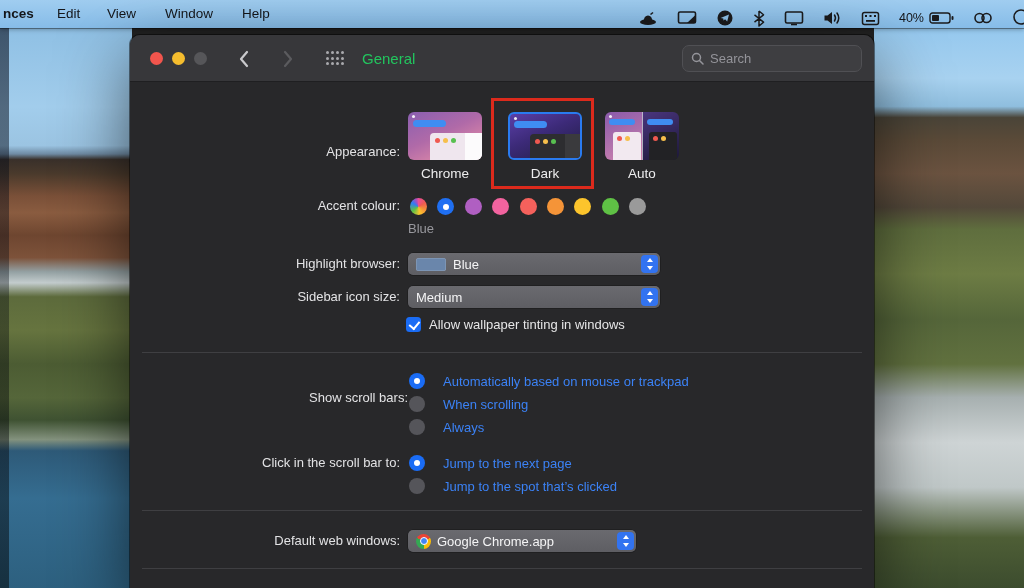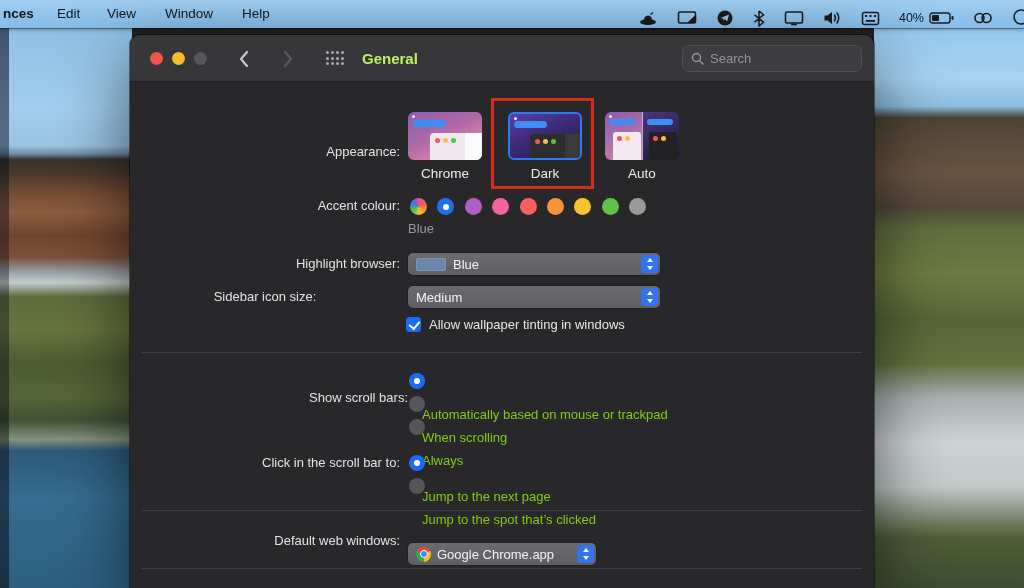--- a/index.html
+++ b/index.html
@@ -49,21 +49,21 @@
   .tl { position:absolute; top:17px; width:13px; height:13px; border-radius:50%; }
   .tl-red { left:20px; background:#f2554d; }
   .tl-yellow { left:42px; background:#f5bd2e; }
   .tl-gray { left:64px; background:#565659; }
   .navbtn { position:absolute; top:13px; width:22px; height:22px; }
   .nav-back { left:104px; } .nav-fwd { left:146px; }
   .grid-icon { position:absolute; left:196px; top:16px; width:18px; height:15px;
     display:grid; grid-template-columns:repeat(4,1fr); grid-template-rows:repeat(3,1fr); gap:2px; }
   .grid-icon span { width:3px; height:3px; border-radius:50%; background:#a9a9ad; }
   .win-title { position:absolute; left:232px; top:0; height:47px; line-height:47px;
-    font-size:15px; font-weight:700; color:#bef264; }
+    font-size:15px; font-weight:400; color:#22c55e; }
   .searchbox { position:absolute; left:552px; top:10px; width:180px; height:27px;
     background:#3e3e41; border:1px solid #505054; border-radius:7px;
     display:flex; align-items:center; gap:6px; padding:0 8px; }
   .searchbox input { background:transparent; border:none; outline:none; color:#d6d6d8;
     font-size:13px; width:130px; font-family:"Liberation Sans",sans-serif; }
   .searchbox input::placeholder { color:#94949a; }
 
   
   .rowlabel { position:absolute; left:0; width:270px; text-align:right; height:20px;
     line-height:20px; color:#e3e3e5; }
@@ -109,39 +109,39 @@
   .popup .chev { position:absolute; right:2px; top:2px; width:17px; height:18px;
     background:#3273f0; border-radius:4px; }
   .chev::before, .chev::after { content:""; position:absolute; left:50%; transform:translateX(-50%);
     border-left:3.5px solid transparent; border-right:3.5px solid transparent; }
   .chev::before { top:3px; border-bottom:4.5px solid #fff; }
   .chev::after { bottom:3px; border-top:4.5px solid #fff; }
   .hl-swatch { width:30px; height:13px; border-radius:2.5px; background:#6a86ab; margin-right:7px;
     box-shadow:inset 0 0 0 .5px rgba(255,255,255,.25); }
   .pop-highlight { left:278px; top:218px; width:252px; }
   .pop-sidebar   { left:278px; top:251px; width:252px; }
-  .pop-browser   { left:278px; top:495px; width:188px;margin-top:13px; }
+  .pop-browser   { left:278px; top:495px; width:228px; }
 
   
   .chrome { position:relative; width:15px; height:15px; border-radius:50%; margin-right:6px; flex:none;
     background:conic-gradient(from -60deg, #ea4335 0deg 120deg, #fbbc05 120deg 240deg, #34a853 240deg 360deg); }
   .chrome::after { content:""; position:absolute; left:3.5px; top:3.5px; width:8px; height:8px;
     border-radius:50%; background:#4285f4; border:1.5px solid #fff; box-sizing:border-box; }
 
   
   .checkbox { position:absolute; left:276px; top:282px; width:15px; height:15px;
     border-radius:3.5px; background:#1a6cf5; }
   .checkbox::after { content:""; position:absolute; left:4.5px; top:2px; width:4.5px; height:8px;
     border:solid #fff; border-width:0 2px 2px 0; transform:rotate(40deg); }
   .cb-label { position:absolute; left:299px; top:282px; height:16px; line-height:16px; }
   .radio { position:absolute; left:279px; width:16px; height:16px; border-radius:50%; background:#55555a; }
   .radio.on { background:#1a6cf5; }
   .radio.on::after { content:""; position:absolute; left:5px; top:5px; width:6px; height:6px;
     border-radius:50%; background:#fff; }
-  .rlabel { position:absolute; left:292px; height:17px; line-height:17px; color:#84cc16;margin-top:33px; }
+  .rlabel { position:absolute; left:313px; height:17px; line-height:17px; color:#3b82f6; }
 </style>
 </head>
 <body>
 
 <div class="screen">
 
   <div class="wall wall-left"></div>
   <div class="wall wall-right"></div>
   <div class="edge-shade"></div>
 
@@ -313,21 +313,21 @@
     <span class="dot" style="left: 499px; background: rgb(154, 154, 154);"></span>
     <div class="accent-caption">Blue</div>
 
     <div class="rowlabel" style="top:219px;">Highlight browser:</div>
     <div class="popup pop-highlight">
       <span class="hl-swatch" style="background: rgb(106, 134, 171);"></span>
       <span>Blue</span>
       <span class="chev"></span>
     </div>
 
-    <div class="rowlabel" style="top:252px;text-align:center;">Sidebar icon size:</div>
+    <div class="rowlabel" style="top:252px;">Sidebar icon size:</div>
     <div class="popup pop-sidebar">
       <span>Medium</span>
       <span class="chev"></span>
     </div>
 
     <span class="checkbox"></span>
     <span class="cb-label">Allow wallpaper tinting in windows</span>
 
     <div class="sep" style="top:317px;"></div>
 

